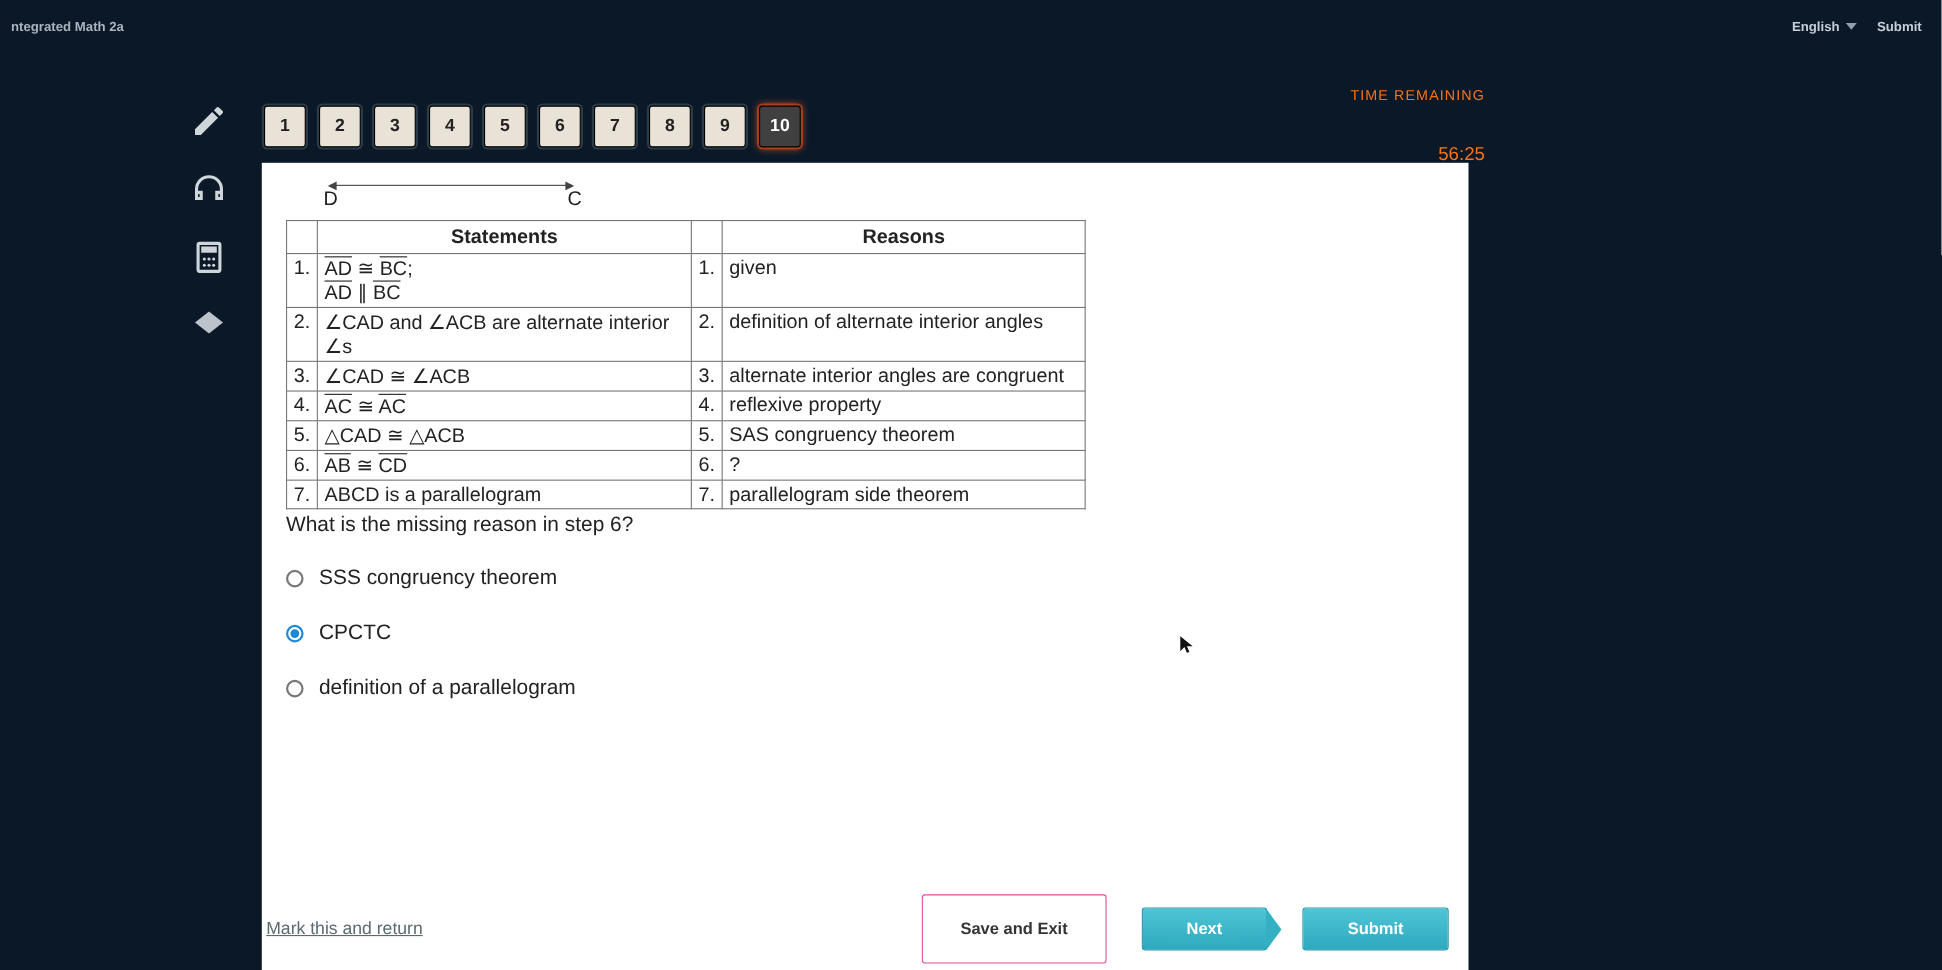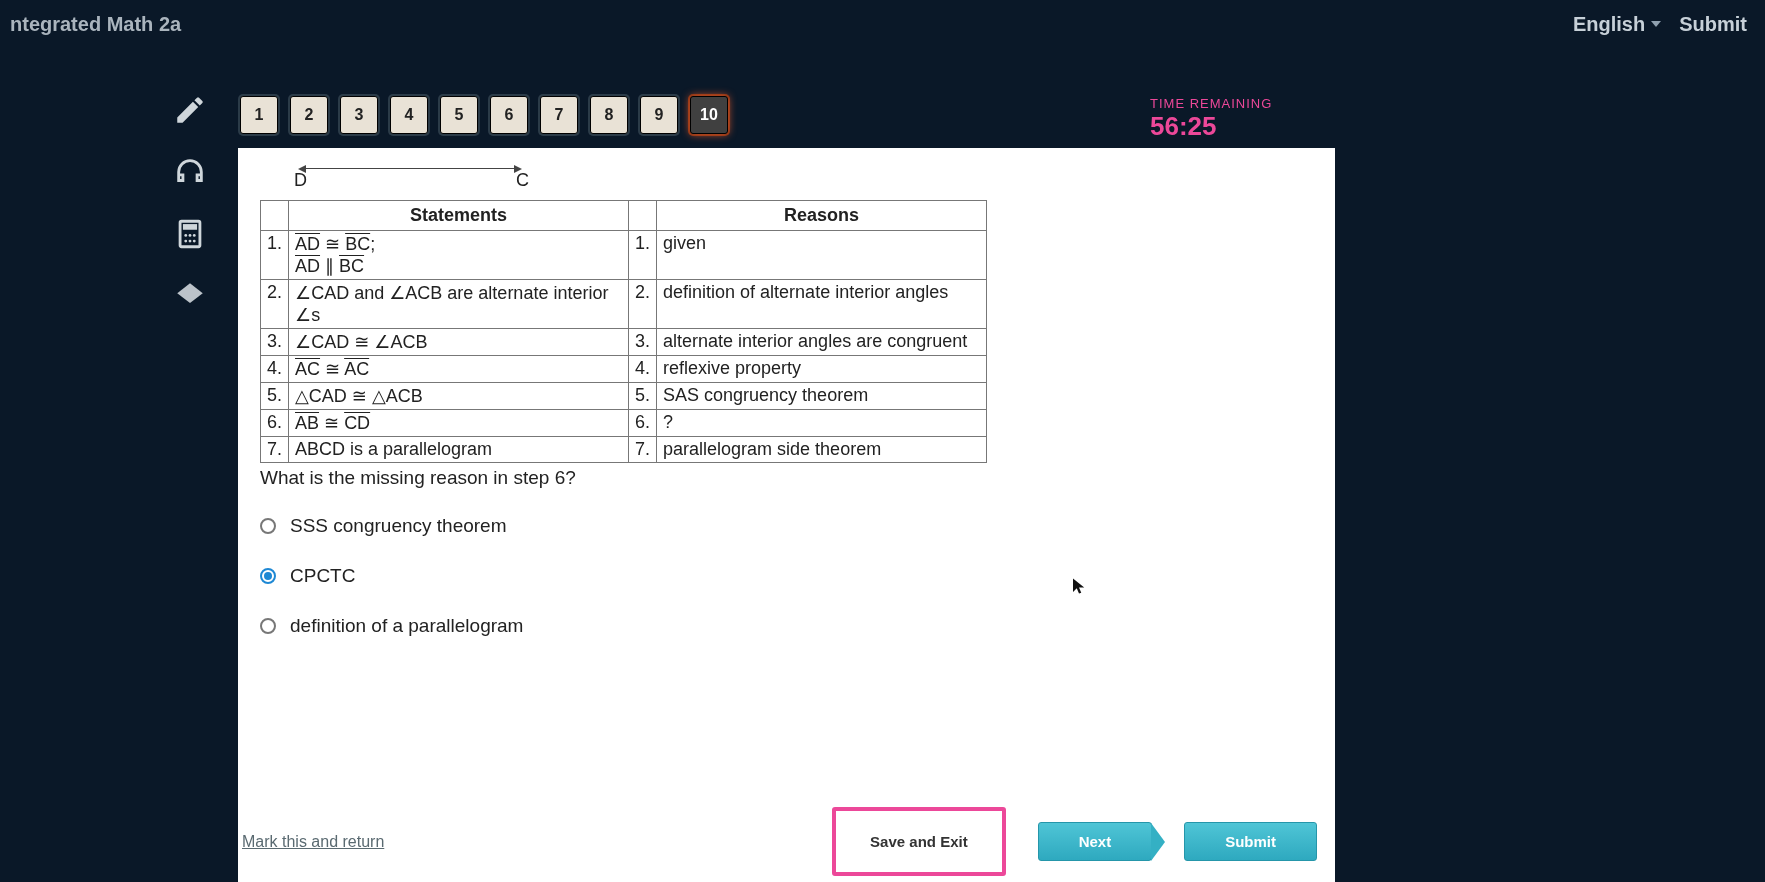--- a/index.html
+++ b/index.html
@@ -7,21 +7,21 @@
     font-family: Arial, Helvetica, sans-serif;
     background:#0a1828;
     width:1765px; height:882px;
     overflow:hidden;
     color:#222;
     position:relative;
   }
   .top-bar {
     position:absolute; top:0; left:0; right:0; height:48px;
     display:flex; align-items:center;
-    color:#aab4bd; font-size:20px; font-weight:bold;
+    color:#aab4bd; font-size:12px; font-weight:bold;
     padding:0 10px;
     gap:39px;
   }
   .top-bar .course { flex:0 0 auto; }
   .top-bar .right { margin-left:auto; display:flex; align-items:center; gap:18px; padding-right:8px;text-align:right; }
   .lang-btn { color:#c7d0d8; font-weight:bold; display:flex; align-items:center; gap:6px; cursor:pointer;}
   .chev-down { display:inline-block; width:0;height:0;border-left:5px solid transparent;border-right:5px solid transparent;border-top:6px solid #8fa0af;}
   .user { color:#c7d0d8; font-weight:bold;}
   
   .left-tools {
@@ -48,25 +48,25 @@
     cursor:pointer;
     box-shadow:0 0 0 2px #2b3b48;
   }
   .qnum.current {
     background:#404040;
     color:#fff;
     box-shadow:0 0 8px #e35a2b, 0 0 0 2px #7a2f12;
   }
   
   .timer {
-    position:absolute; top:96px; left:1150px; width:200px; text-align:left;
-    color:#ec4899;
+    position:absolute; top:79px; left:1150px; width:200px; text-align:right;
+    color:#f97316;
   }
   .timer .lbl{ font-size:13px; letter-spacing:1px; }
-  .timer .val{ font-size:26px; font-weight:700; }
+  .timer .val{ font-size:17px; font-weight:400;margin-top:36px; }
   
   .panel {
     position:absolute; top:148px; left:238px; right:430px; bottom:0;
     background:#fff;
     padding:12px 22px 14px 22px;
   }
   
   .dc-row { position:relative; height:26px; margin-bottom:14px;}
   .dc-line {
     position:absolute; top:8px; left:40px; width:220px; height:0;
@@ -105,21 +105,21 @@
     position:absolute; left:0; right:0; bottom:0;
     display:flex; align-items:center; padding:10px 18px 6px 4px;
     gap:32px;
   }
   .mark-link { color:#5a6a71; text-decoration:underline; font-size:16px; cursor:pointer;}
   .spacer { flex:1;}
   .btn {
     padding:8px 28px; font-size:15px; border-radius:3px; cursor:pointer;
     border:1px solid #bbb; background:#f4f4f4;
   }
-  .btn.save { background:#fff; border:4px solid #ec4899; font-weight:bold; color:#333; padding:22px 34px;}
+  .btn.save { background:#fff; border:1px solid #ec4899; font-weight:bold; color:#333; padding:22px 34px;}
   .btn.next, .btn.submit {
     background:linear-gradient(#4fc5d6,#2ea9bf);
     color:#fff; font-weight:bold; border:1px solid #2596aa;
     padding:10px 40px;
     position:relative;
   }
   .btn.next::after {
     content:""; position:absolute; right:-14px; top:0; bottom:0;
     width:0; border-top:19px solid transparent; border-bottom:19px solid transparent;
     border-left:14px solid #34b0c4;

